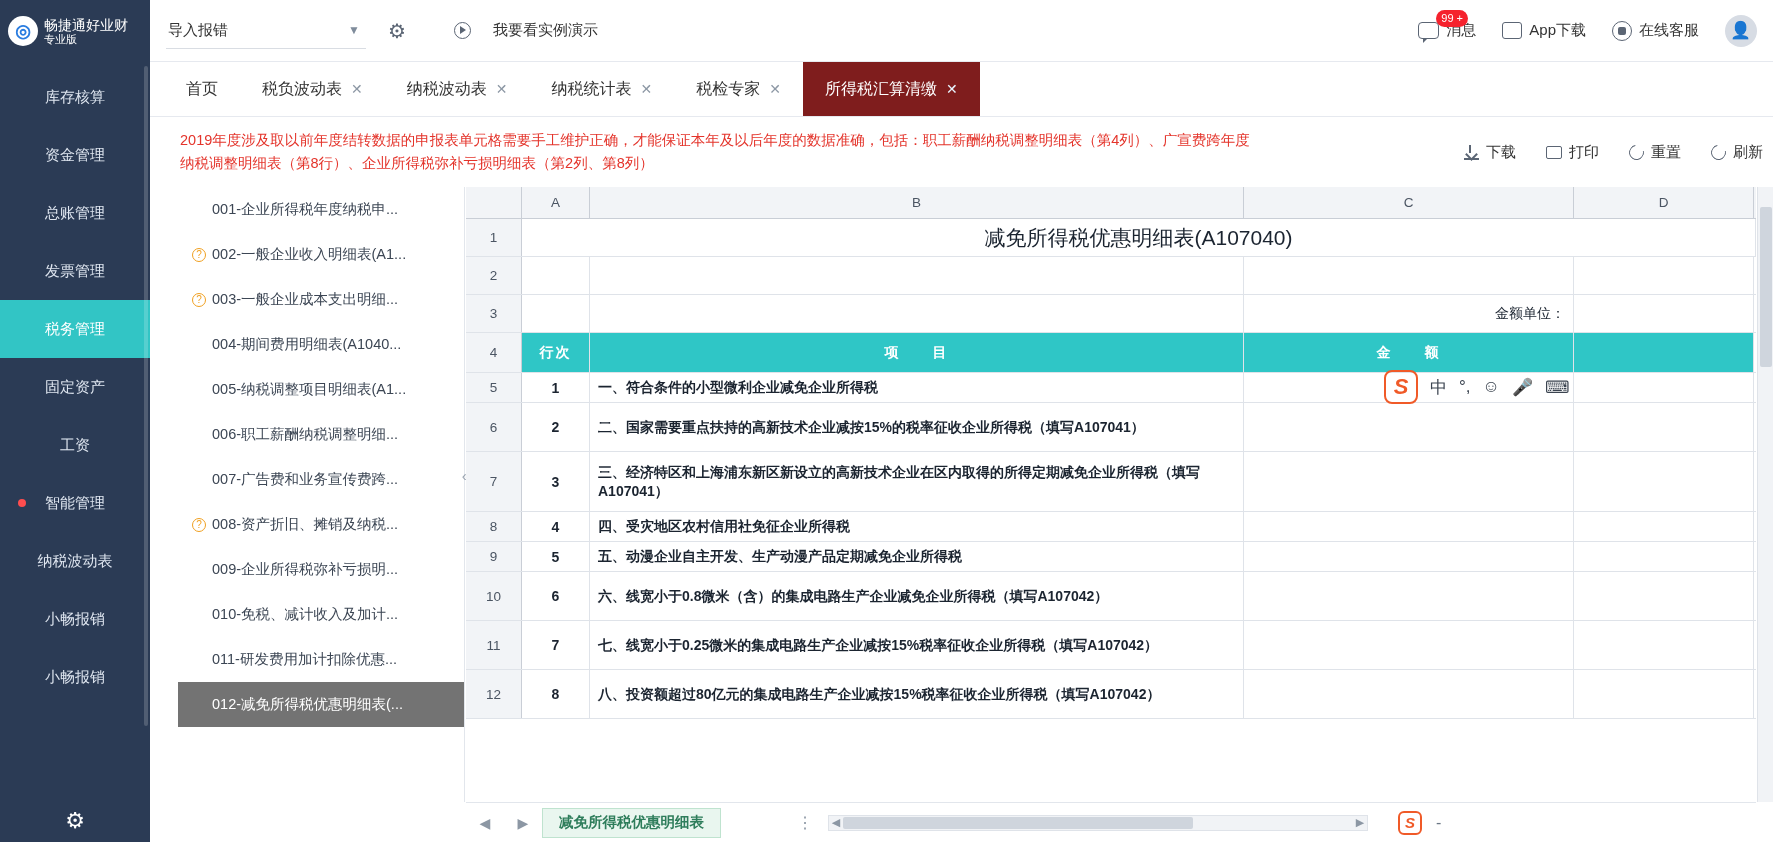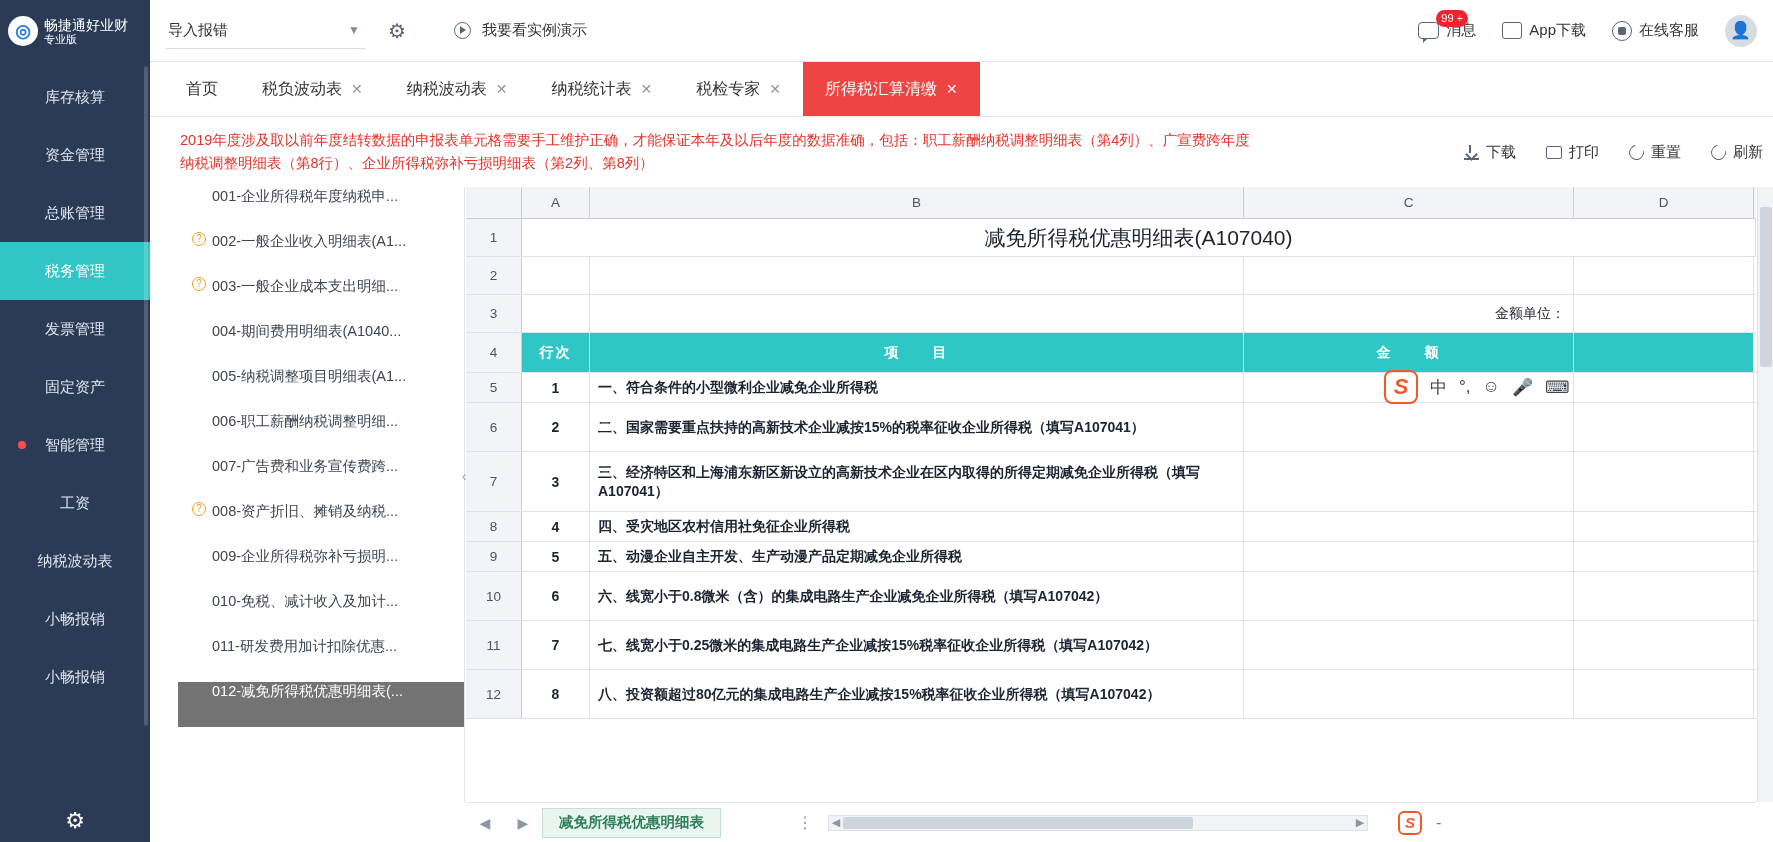--- a/index.html
+++ b/index.html
@@ -60,21 +60,21 @@
   }
   .module-select {
     margin-left: 16px; width: 200px; height: 36px;
     display: flex; align-items: center; justify-content: space-between;
     border-bottom: 1px solid #d9dde3; font-size: 15px; color: #333;
     cursor: pointer; padding: 0 6px 0 2px;
   }
   .chev { color: #7f8c9b; font-size: 12px; }
   .top-gear { margin-left: 22px; font-size: 20px; color: #5b6574; cursor: pointer; }
   .demo-link {
-    margin-left: 48px; display: flex; align-items: center; gap: 11px;
+    margin-left: 48px; display: flex; align-items: center; gap: 22px;
     font-size: 15px; color: #333; cursor: pointer;
   }
   .demo-circle {
     width: 17px; height: 17px; border-radius: 50%; border: 1.6px solid #5b6574;
     display: inline-block; position: relative;
   }
   .demo-circle::after {
     content: ""; position: absolute; left: 5px; top: 3.2px;
     border-left: 6px solid #5b6574; border-top: 4px solid transparent; border-bottom: 4px solid transparent;
   }
@@ -106,21 +106,21 @@
   
   .tabbar {
     position: absolute; left: 150px; top: 62px; width: 1623px; height: 55px;
     background: #fff; display: flex; align-items: stretch; padding-left: 14px;
     border-bottom: 1px solid #e6e9ef;
   }
   .tab {
     display: flex; align-items: center; gap: 9px; padding: 0 22px;
     font-size: 16px; color: #333; cursor: pointer; white-space: nowrap;
   }
-  .tab.active { background: #ef4444; color: #fff; }
+  .tab.active { background: #7f1d1d; color: #fff; }
   .tab-close { font-size: 14px; color: #8c97a4; }
   .tab.active .tab-close { color: #e8f5ff; }
 
   
   .notice-row {
     position: absolute; left: 150px; top: 117px; width: 1623px; height: 70px;
     background: #fff; display: flex; align-items: center;
   }
   .notice-text {
     margin-left: 30px; width: 1070px; color: #e4342b; font-size: 14.5px; line-height: 1.6;
@@ -140,21 +140,21 @@
     width: 15px; height: 15px; border: 1.8px solid #5b6574; border-radius: 50%;
     border-top-color: transparent; transform: rotate(35deg);
   }
 
   
   .tree-panel {
     position: absolute; left: 178px; top: 187px; width: 287px; height: 615px;
     background: #fff; border-right: 1px solid #e2e6ec; overflow: hidden;
   }
   .tree-item {
-    height: 45px; display: flex; gap: 6px;
+    height: 45px; display: flex; align-items: center; gap: 6px;
     padding-left: 34px; font-size: 14.5px; color: #3c4654; cursor: pointer;
     white-space: nowrap; overflow: hidden;
   }
   .tree-item.selected { background: #737373; color: #fff; }
   .q-mark {
     position: absolute; margin-left: -20px;
     width: 14px; height: 14px; border-radius: 50%; border: 1.4px solid #f0a020;
     color: #f0a020; font-size: 10px; line-height: 12px; text-align: center;
   }
   .collapse-handle {
@@ -274,36 +274,36 @@
     <div class="nav-list">
       <div class="nav-item">
           <span>库存核算</span>
         </div>
       <div class="nav-item">
           <span>资金管理</span>
         </div>
       <div class="nav-item">
           <span>总账管理</span>
         </div>
+      <div class="nav-item">
+          <span>发票管理</span>
+        </div>
       <div class="nav-item active">
           <span>税务管理</span>
         </div>
       <div class="nav-item">
-          <span>发票管理</span>
-        </div>
-      <div class="nav-item">
           <span>固定资产</span>
+        </div>
+      <div class="nav-item">
+          <span>工资</span>
         </div>
       <div class="nav-item">
         <span class="dot"></span>
         <span>智能管理</span>
       </div>
-      <div class="nav-item">
-          <span>工资</span>
-        </div>
       <div class="nav-item">
           <span>纳税波动表</span>
         </div>
       <div class="nav-item">
           <span>小畅报销</span>
         </div>
       <div class="nav-item">
           <span>小畅报销</span>
         </div>
     </div>

